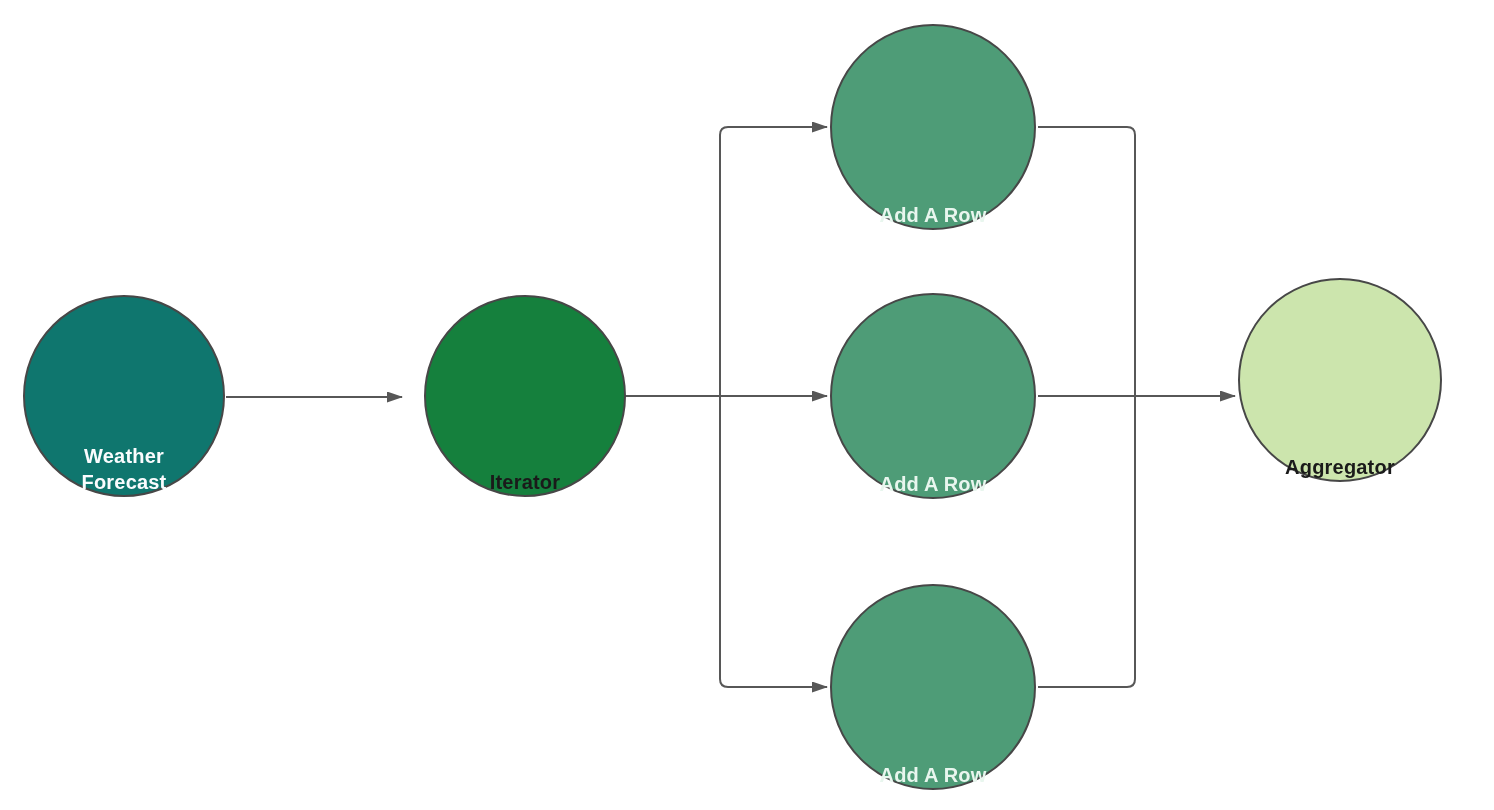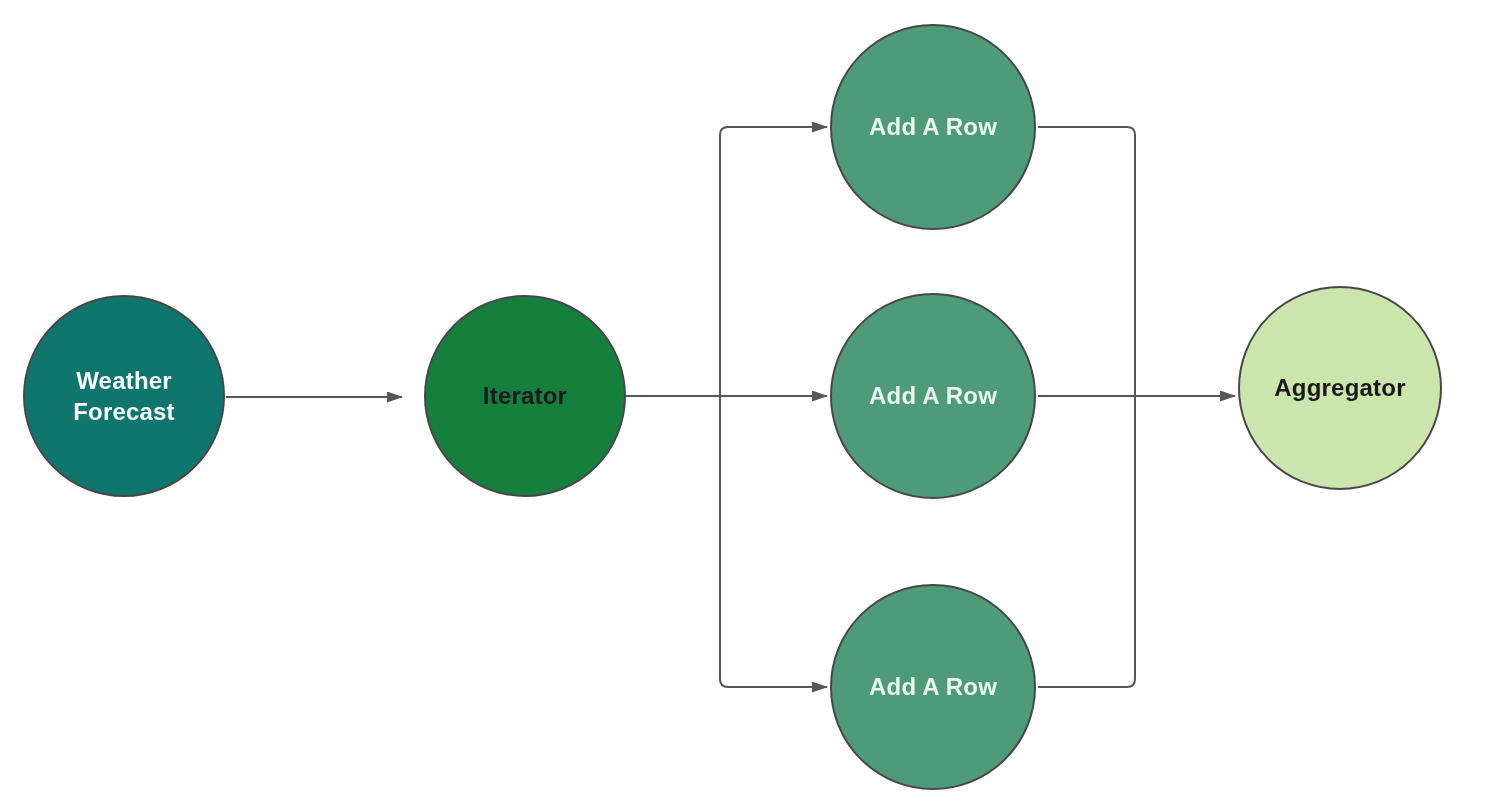--- a/index.html
+++ b/index.html
@@ -22,25 +22,25 @@
     fill: none;
     stroke: var(--connector-color);
     stroke-width: 2;
   }
   .arrowhead { fill: var(--connector-color); stroke: none; }
   .node {
     position: absolute;
     border-radius: 50%;
     border: 2.5px solid #474747;
     display: flex;
-    align-items: center;
+    align-items: flex-end;
     justify-content: center;
     text-align: center;
     font-weight: bold;
-    font-size: 24px;
+    font-size: 20px;
     line-height: 1.3;
   }
   .node-label {
     display: block;
     max-width: 160px;
     letter-spacing: 0.2px;
   }
 </style>
 </head>
 <body>
@@ -82,17 +82,17 @@
   </div>
 
   <div class="node" style="left: 830px; top: 293px; width: 206px; height: 206px; background: rgb(78, 156, 119); border-color: rgb(71, 71, 71); color: rgb(232, 246, 238);">
     <span class="node-label">Add A Row</span>
   </div>
 
   <div class="node" style="left: 830px; top: 584px; width: 206px; height: 206px; background: rgb(78, 156, 119); border-color: rgb(71, 71, 71); color: rgb(232, 246, 238);">
     <span class="node-label">Add A Row</span>
   </div>
 
-  <div class="node" style="left: 1238px; top: 286px; width: 204px; height: 204px; background: rgb(204, 229, 173); border-color: rgb(71, 71, 71); color: rgb(26, 26, 26);">
+  <div class="node" style="left: 1238px; top: 278px; width: 204px; height: 204px; background: rgb(204, 229, 173); border-color: rgb(71, 71, 71); color: rgb(26, 26, 26);">
     <span class="node-label">Aggregator</span>
   </div>
 
 </div>
 
 </body></html>

